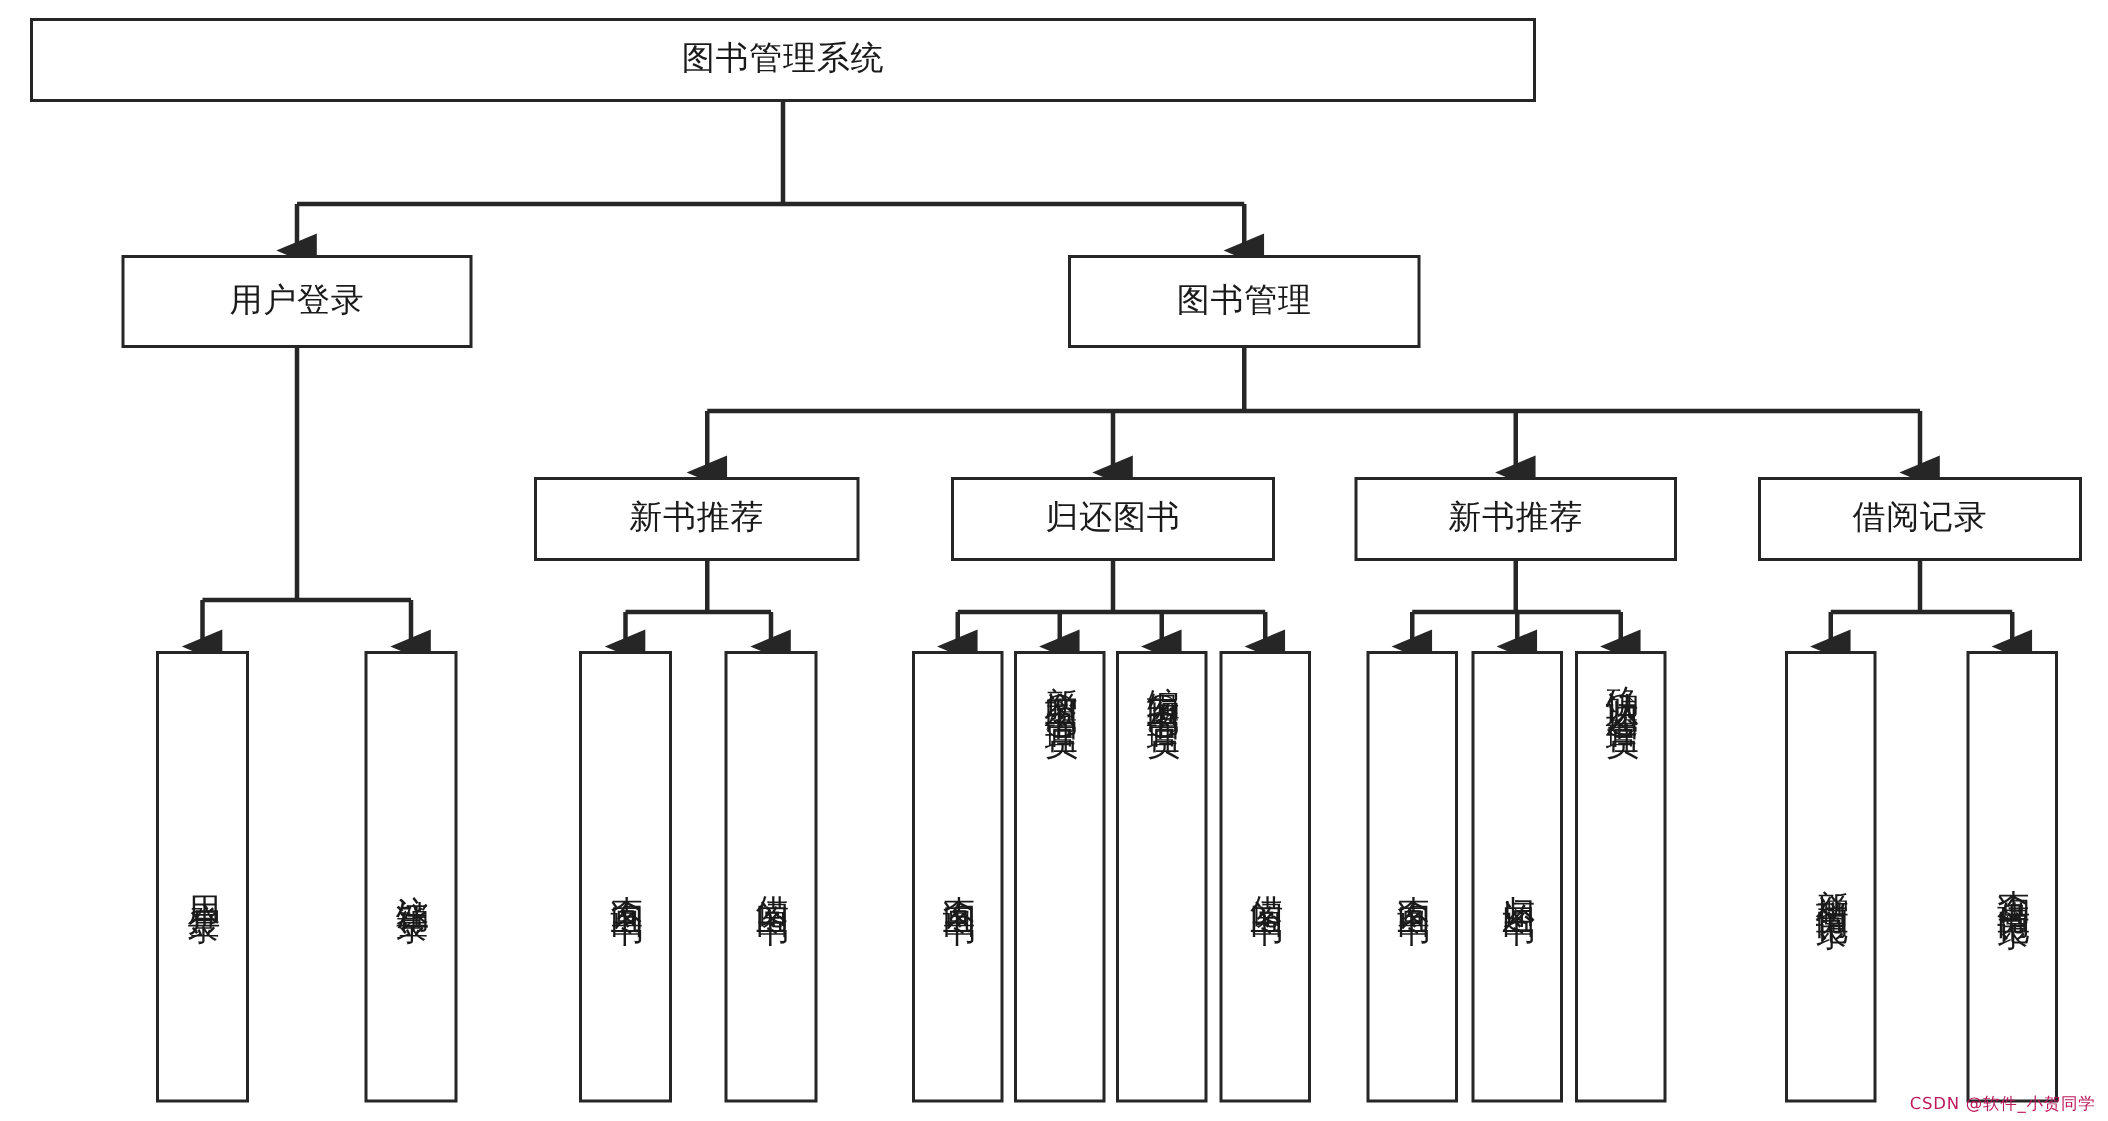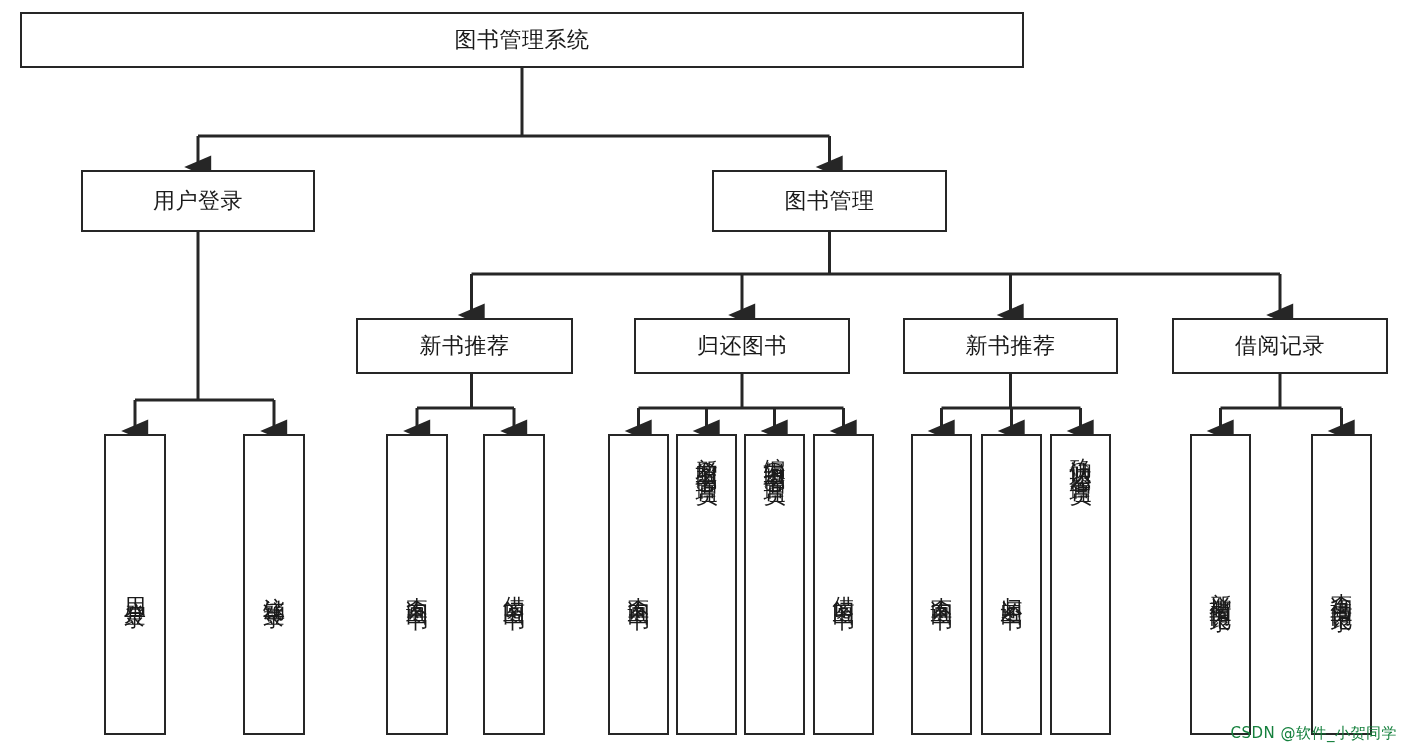--- a/index.html
+++ b/index.html
@@ -57,22 +57,22 @@
     letter-spacing: 4px;
     line-height: 1.0;
   }
   .node.vertical.centered {
     align-items: center;
   }
   #watermark {
     position: absolute;
     right: 8px;
     bottom: 4px;
-    font-size: 15px;
-    color: #15803d;
+    font-size: 11px;
+    color: #be185d;
     letter-spacing: 0.5px;
     white-space: pre;
     pointer-events: none;
   }
 </style>
 </head>
 <body>
 
 <div id="canvas">
   <svg id="edges" viewBox="0 0 1405 747">

